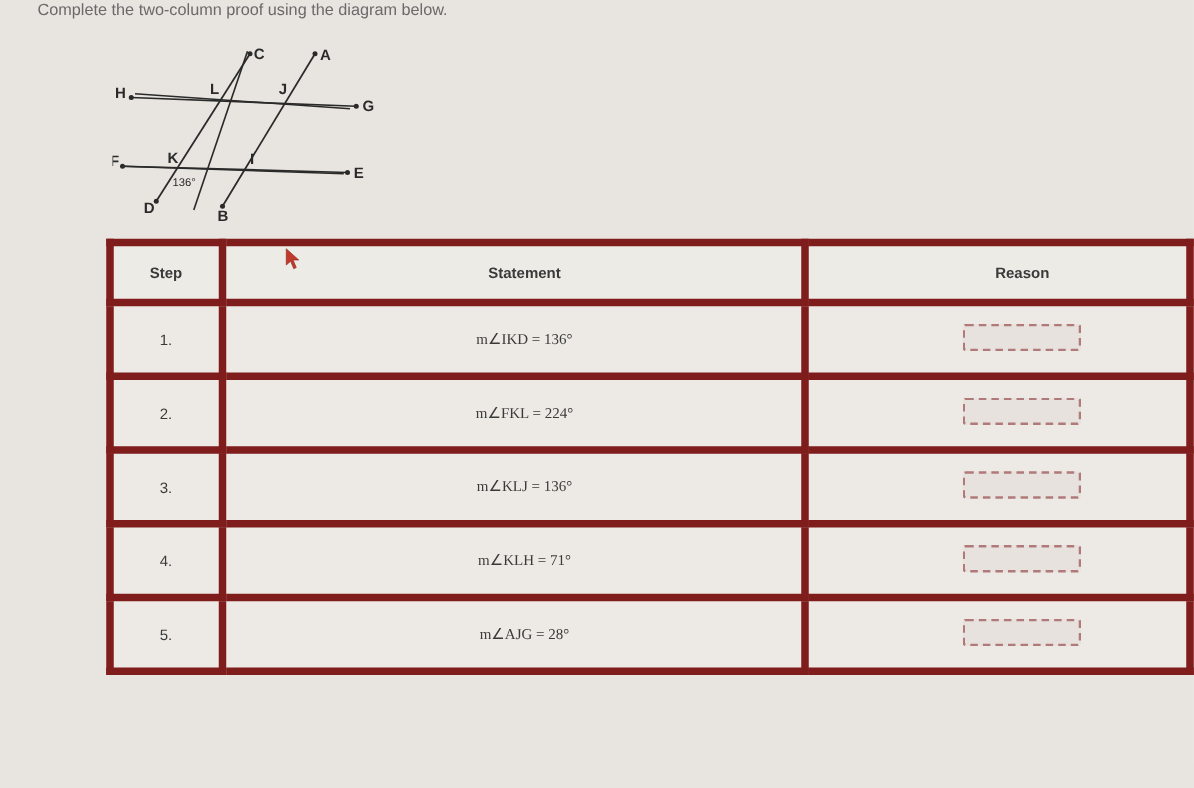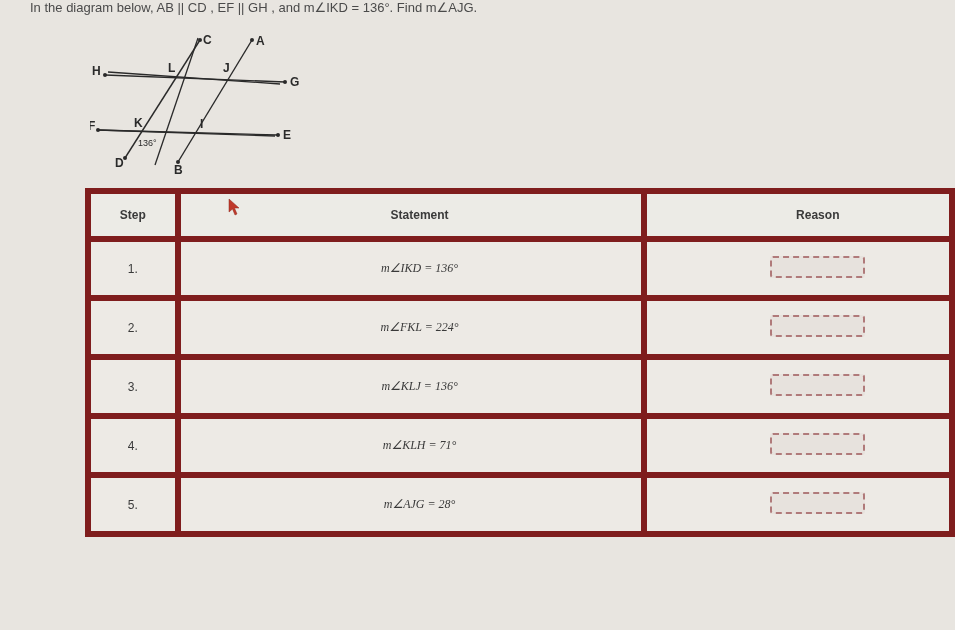--- a/index.html
+++ b/index.html
@@ -84,51 +84,40 @@
       text-align: center;
       padding-left: 28px;
     }
     .col-reason {
       width: 310px;
       text-align: center;
       padding-left: 50px;
     }
     .math {
       font-family: 'Times New Roman', serif;
-      font-style: italic;
     }
     .reason-placeholder {
       display: inline-block;
       width: 95px;
       height: 22px;
       border: 2px dashed #b07a7a;
       border-radius: 3px;
       background: rgba(200,180,175,0.15);
     }
     .content-wrap {
       position: relative;
     }
   </style>
 </head>
 <body>
 
 <div class="content-wrap">
 
-
-  <div class="problem-statement">
-    <span>In the diagram below, </span>
-    <span class="overline">AB</span>
-    <span> || </span>
-    <span class="overline">CD</span>
-    <span>, </span>
-    <span class="overline">EF</span>
-    <span> || </span>
-    <span class="overline">GH</span>
-    <span>, and m∠IKD = 136°. Find m∠AJG.</span>
-  </div>
+  <div class="header-text">Complete the two-column proof using the diagram below.</div>
+
 
   <div class="diagram-container">
     <svg class="diagram-svg" viewBox="0 0 220 150">
 
       <line x1="18" y1="42" x2="190" y2="54" stroke="#2a2a2a" stroke-width="1.3"></line>
 
       <line x1="8" y1="100" x2="185" y2="106" stroke="#2a2a2a" stroke-width="1.3"></line>
 
       <line x1="108" y1="8" x2="65" y2="135" stroke="#2a2a2a" stroke-width="1.3"></line>
 

